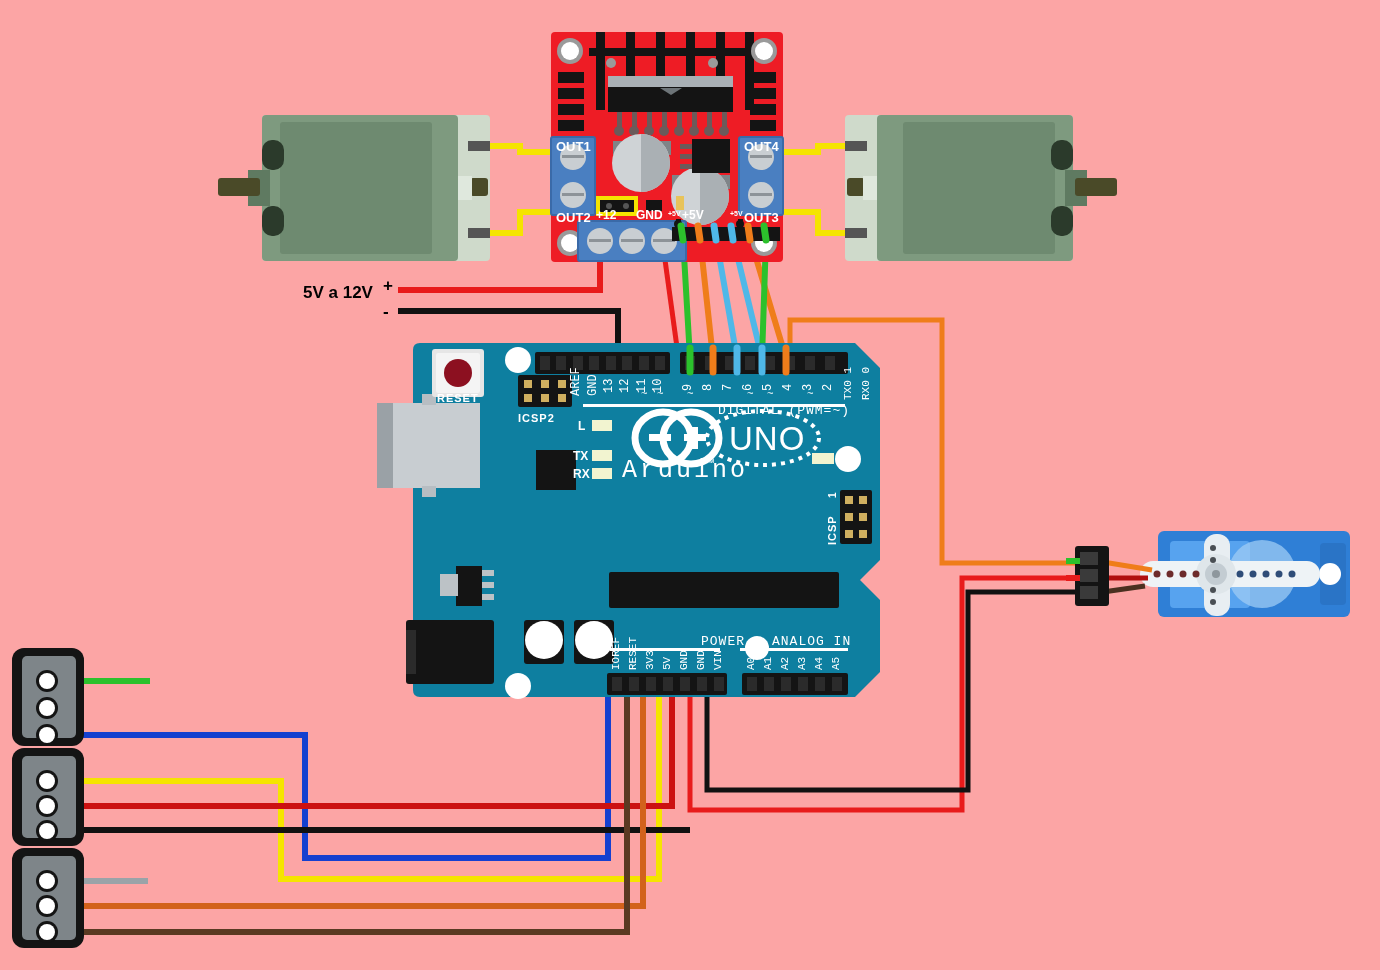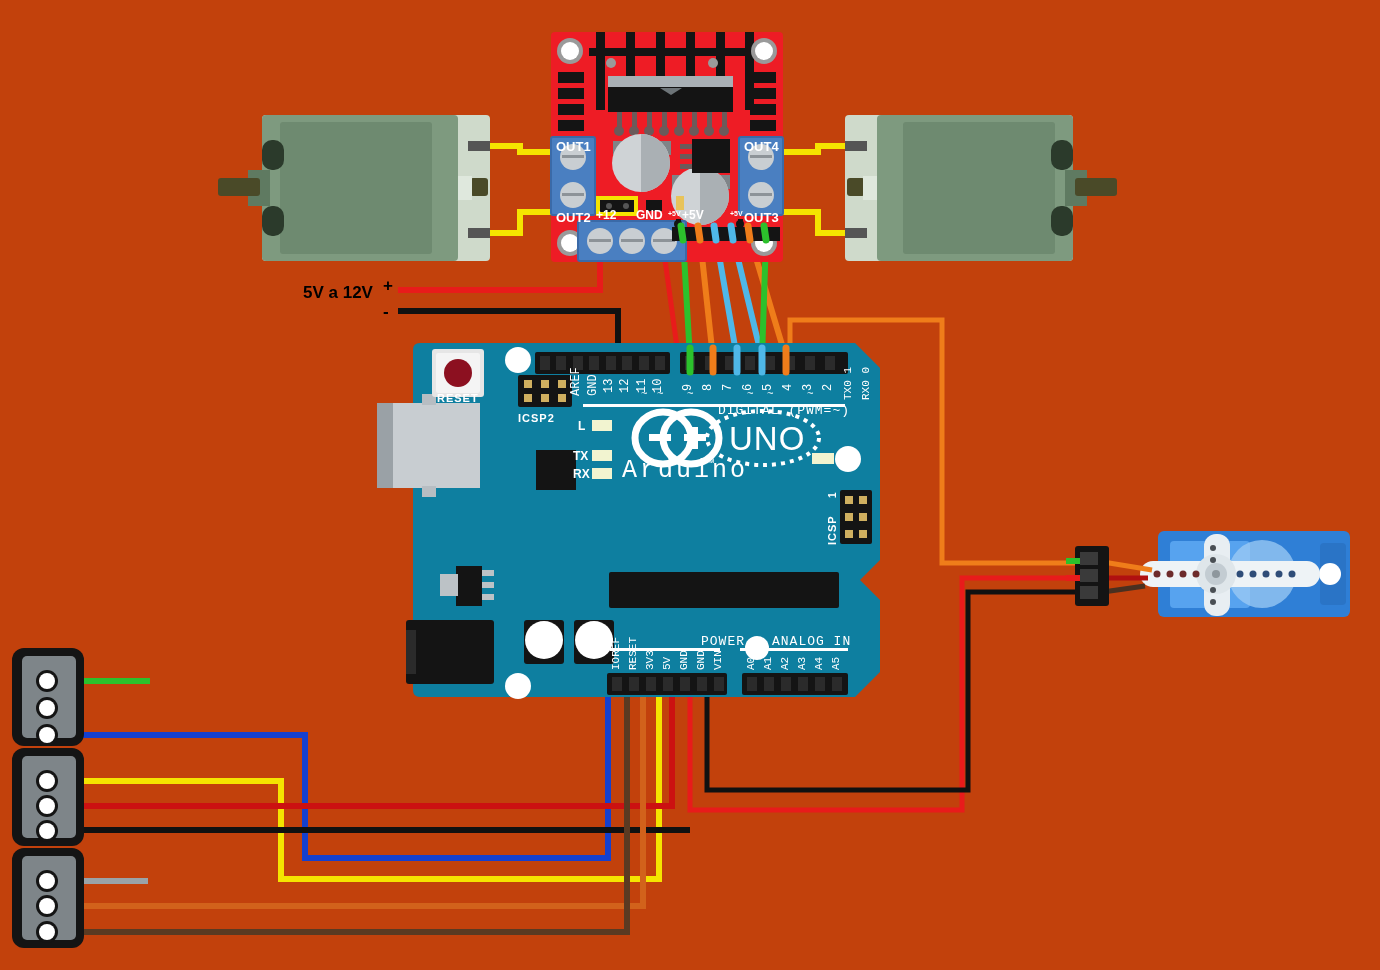--- a/index.html
+++ b/index.html
@@ -1,17 +1,17 @@
 <!DOCTYPE html>
 <html><head>
 <meta charset="utf-8">
 <style>
   html,body{margin:0;padding:0;background:#ffffff;}
   body{width:1380px;height:970px;font-family:"Liberation Sans",sans-serif;overflow:hidden;}
-  #stage{position:relative;width:1380px;height:970px;background:#c2410c;}
+  #stage{position:relative;width:1380px;height:970px;background:#fca5a5;}
   svg{display:block;}
   .lbl{font-family:"Liberation Sans",sans-serif;font-weight:bold;}
 </style>
 </head>
 <body>
 
 <div id="stage">
 <svg width="1380" height="970" viewBox="0 0 1380 970" xmlns="http://www.w3.org/2000/svg">
 
   <g fill="none" stroke="#f5e400" stroke-width="6">

